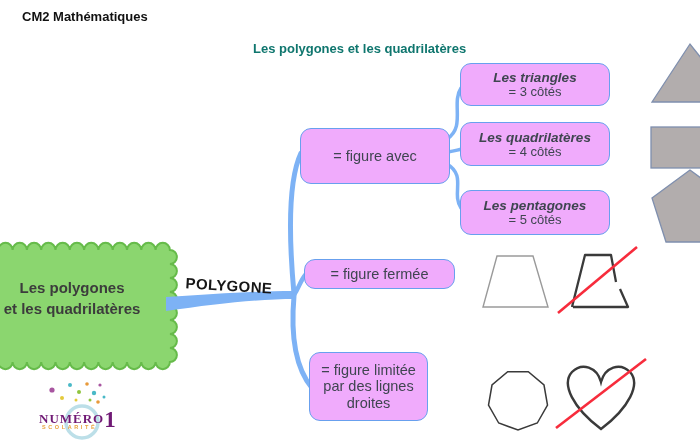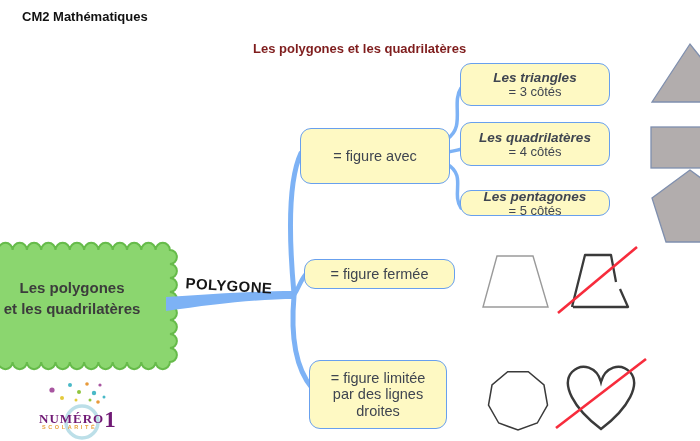--- a/index.html
+++ b/index.html
@@ -1,36 +1,36 @@
 <!DOCTYPE html>
 <html><head>
 <meta charset="utf-8">
 <style>
   html,body{margin:0;padding:0;background:#ffffff;}
   .stage{position:relative;width:700px;height:441px;overflow:hidden;background:#ffffff;
          font-family:"Liberation Sans",sans-serif;}
   .svg-layer{position:absolute;left:0;top:0;width:700px;height:441px;}
   .course{position:absolute;left:22px;top:9px;font-size:13px;font-weight:bold;color:#111;}
-  .title{position:absolute;left:253px;top:41px;font-size:13px;font-weight:bold;color:#7f1d1d;}
+  .title{position:absolute;left:253px;top:41px;font-size:13px;font-weight:bold;color:#0f766e;}
   .root-label{position:absolute;left:-6px;top:277px;width:156px;text-align:center;
               font-weight:bold;font-size:15px;line-height:21px;color:#3c3c3c;}
   .branch-label{position:absolute;left:181px;top:277px;width:96px;text-align:center;
                 font-weight:bold;font-size:15px;letter-spacing:.4px;color:#161616;
                 transform:rotate(3.5deg);}
-  .node{position:absolute;background:#fef9c3;border:1.5px solid #68a0ee;border-radius:11px;
+  .node{position:absolute;background:#f0abfc;border:1.5px solid #68a0ee;border-radius:11px;
         box-sizing:border-box;display:flex;flex-direction:column;align-items:center;
         justify-content:center;color:#3f4550;text-align:center;}
   .def{font-size:14.5px;line-height:16.5px;}
   .def span{display:block;}
   .node-avec{left:300px;top:128px;width:150px;height:56px;}
   .node-fermee{left:304px;top:259px;width:151px;height:30px;}
-  .node-limitee{left:309px;top:360px;width:138px;height:69px;}
+  .node-limitee{left:309px;top:352px;width:119px;height:69px;}
   .node-triangles{left:460px;top:63px;width:150px;height:43px;}
   .node-quadri{left:460px;top:122px;width:150px;height:44px;}
-  .node-penta{left:460px;top:190px;width:150px;height:26px;}
+  .node-penta{left:460px;top:190px;width:150px;height:45px;}
   .fam-name{font-weight:bold;font-style:italic;font-size:13.5px;line-height:15px;max-width:118px;}
   .fam-detail{font-size:13px;line-height:14px;}
   .logo{position:absolute;left:36px;top:376px;width:100px;height:64px;}
   .logo svg{position:absolute;left:0;top:0;}
   .logo-brand{position:absolute;left:3px;top:31px;font-family:"Liberation Serif",serif;
               font-size:13px;letter-spacing:1px;color:#701a75;font-weight:bold;white-space:nowrap;}
   .logo-one{font-size:23px;font-family:"Liberation Serif",serif;vertical-align:-4px;}
   .logo-tagline{position:absolute;left:6px;top:48px;font-size:5.5px;letter-spacing:2.6px;
                 color:#e8a23c;font-weight:bold;}
 </style>

